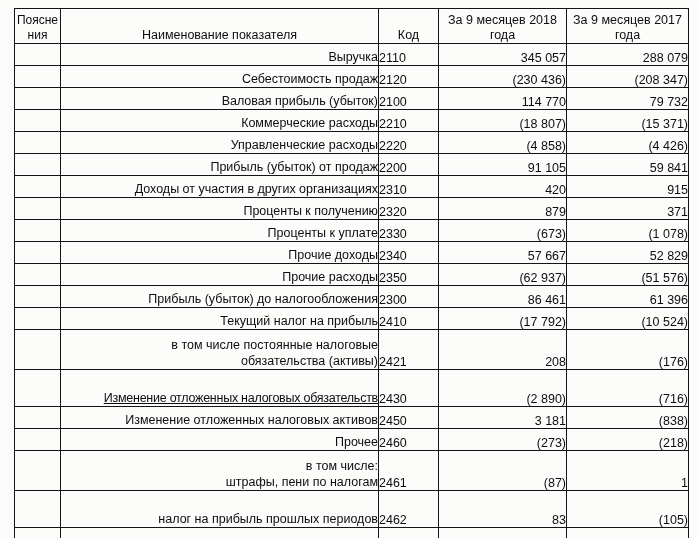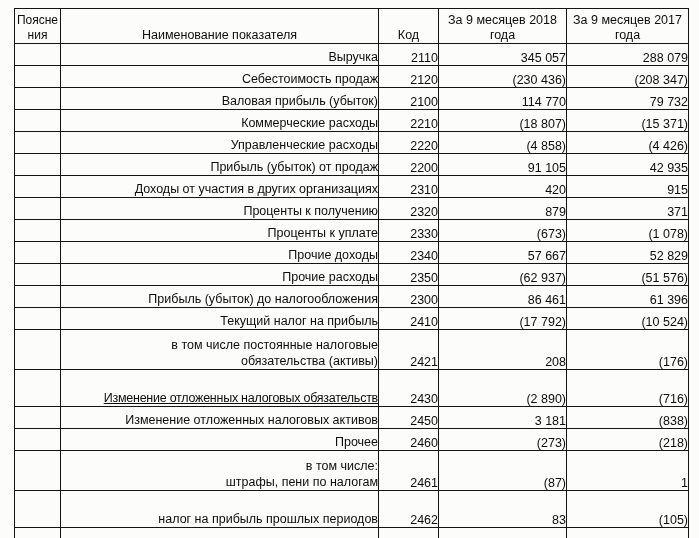--- a/index.html
+++ b/index.html
@@ -61,21 +61,21 @@
     padding: 0 2px 1px 4px;
     text-align: right;
     white-space: nowrap;
     overflow: visible;
   }
   td.cell-name.indent { padding-left: 60px; }
   td.cell-name.tight  { letter-spacing: -0.25px; text-decoration: underline; }
 
   td.cell-code {
     font-size: 12.5px;
-    text-align: right;
+    text-align: left;
     padding: 0 1px 1px 1px;
     white-space: nowrap;
   }
   td.cell-num {
     font-size: 12.5px;
     text-align: right;
     padding: 0 14px 1px 2px;
     white-space: nowrap;
   }
   td.cell-notes { padding: 0; }
@@ -151,21 +151,21 @@
           <td class="cell-name"><span>Управленческие расходы</span></td>
           <td class="cell-code">2220</td>
           <td class="cell-num">(4 858)</td>
           <td class="cell-num">(4 426)</td>
         </tr>
         <tr class="r-std">
           <td class="cell-notes"></td>
           <td class="cell-name"><span>Прибыль (убыток) от продаж</span></td>
           <td class="cell-code">2200</td>
           <td class="cell-num">91 105</td>
-          <td class="cell-num">42 935</td>
+          <td class="cell-num">59 841</td>
         </tr>
         <tr class="r-std">
           <td class="cell-notes"></td>
           <td class="cell-name"><span>Доходы от участия в других организациях</span></td>
           <td class="cell-code">2310</td>
           <td class="cell-num">420</td>
           <td class="cell-num">915</td>
         </tr>
         <tr class="r-std">
           <td class="cell-notes"></td>

